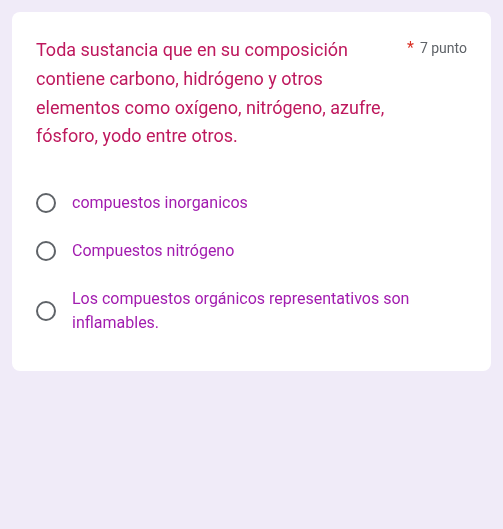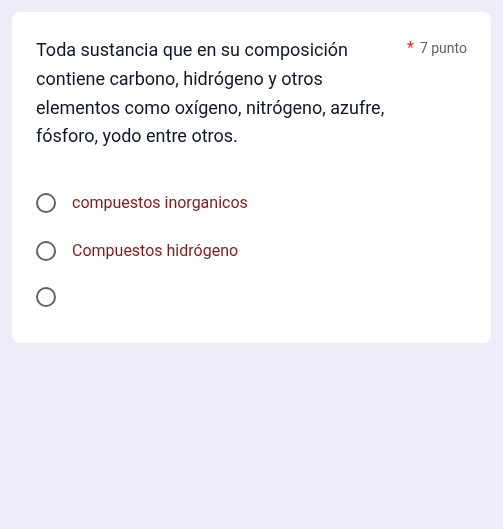--- a/index.html
+++ b/index.html
@@ -21,21 +21,21 @@
   }
   .question-header {
     display: flex;
     align-items: flex-start;
     margin-bottom: 28px;
   }
   .question-text {
     flex: 1;
     font-size: 18px;
     line-height: 1.6;
-    color: #0f172a;
+    color: #be185d;
     font-weight: 400;
     padding-right: 12px;
   }
   .points-wrap {
     display: flex;
     align-items: center;
     white-space: nowrap;
     font-size: 14px;
     color: #5f6368;
     margin-top: 2px;
@@ -58,21 +58,21 @@
   .radio {
     width: 20px;
     height: 20px;
     border: 2px solid #5f6368;
     border-radius: 50%;
     flex-shrink: 0;
     margin-right: 16px;
   }
   .option-label {
     font-size: 16px;
-    color: #7f1d1d;
+    color: #a21caf;
     line-height: 1.5;
   }
 </style>
 </head>
 <body>
 
 <div class="card">
   <div class="question-header">
     <div class="question-text">Toda sustancia que en su composición contiene carbono, hidrógeno y otros elementos como oxígeno, nitrógeno, azufre, fósforo, yodo entre otros.</div>
     <div class="points-wrap">
@@ -81,19 +81,20 @@
     </div>
   </div>
 
   <div class="options">
     <div class="option">
       <div class="radio"></div>
       <div class="option-label">compuestos inorganicos</div>
     </div>
     <div class="option">
       <div class="radio"></div>
-      <div class="option-label">Compuestos hidrógeno</div>
+      <div class="option-label">Compuestos nitrógeno</div>
     </div>
     <div class="option">
       <div class="radio"></div>
+      <div class="option-label">Los compuestos orgánicos representativos son inflamables.</div>
     </div>
   </div>
 </div>
 
 </body></html>

